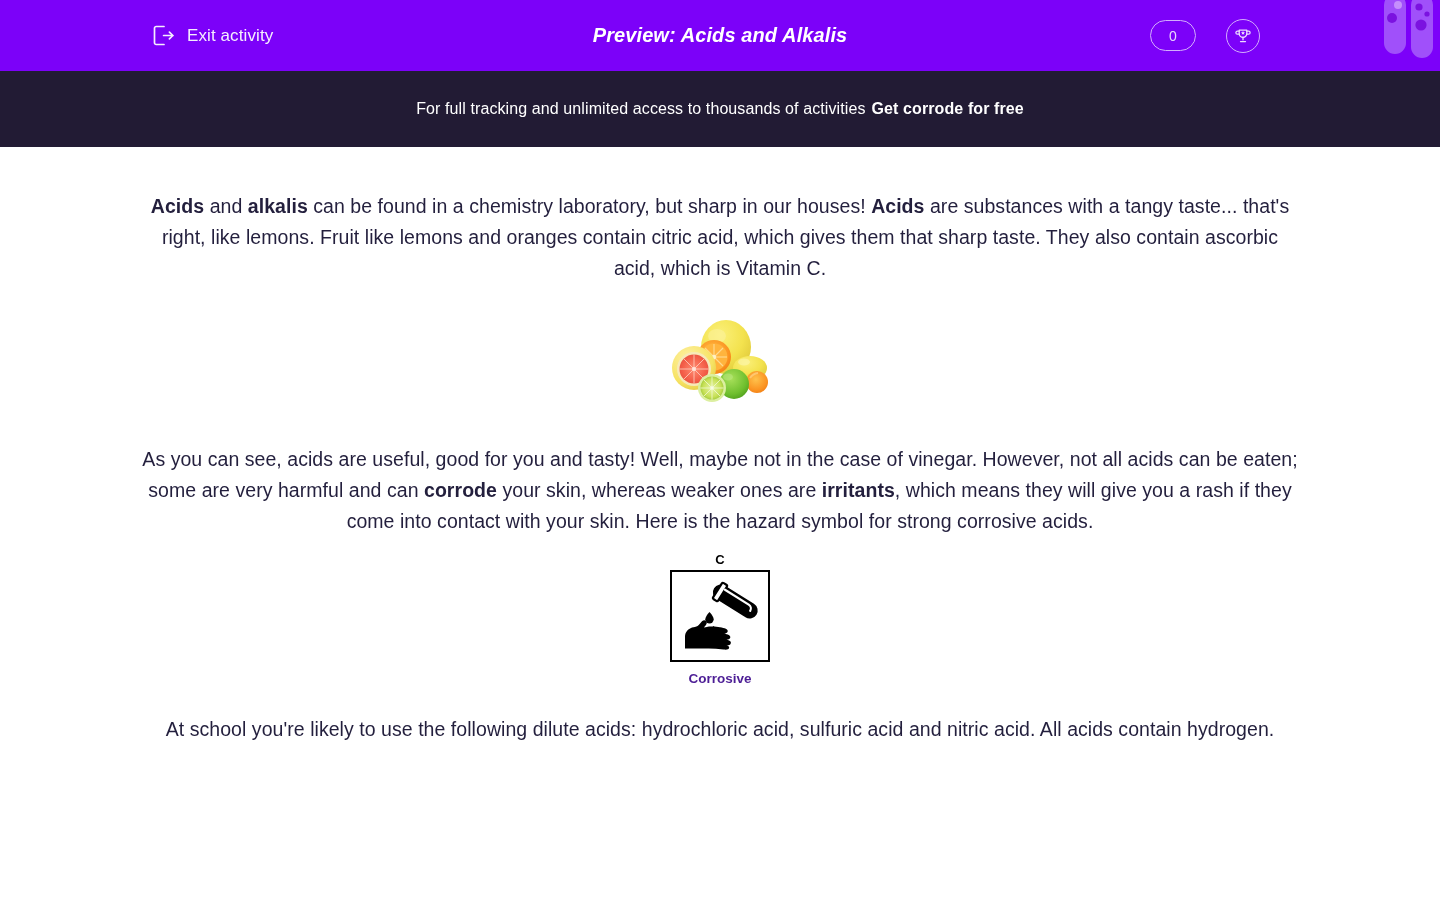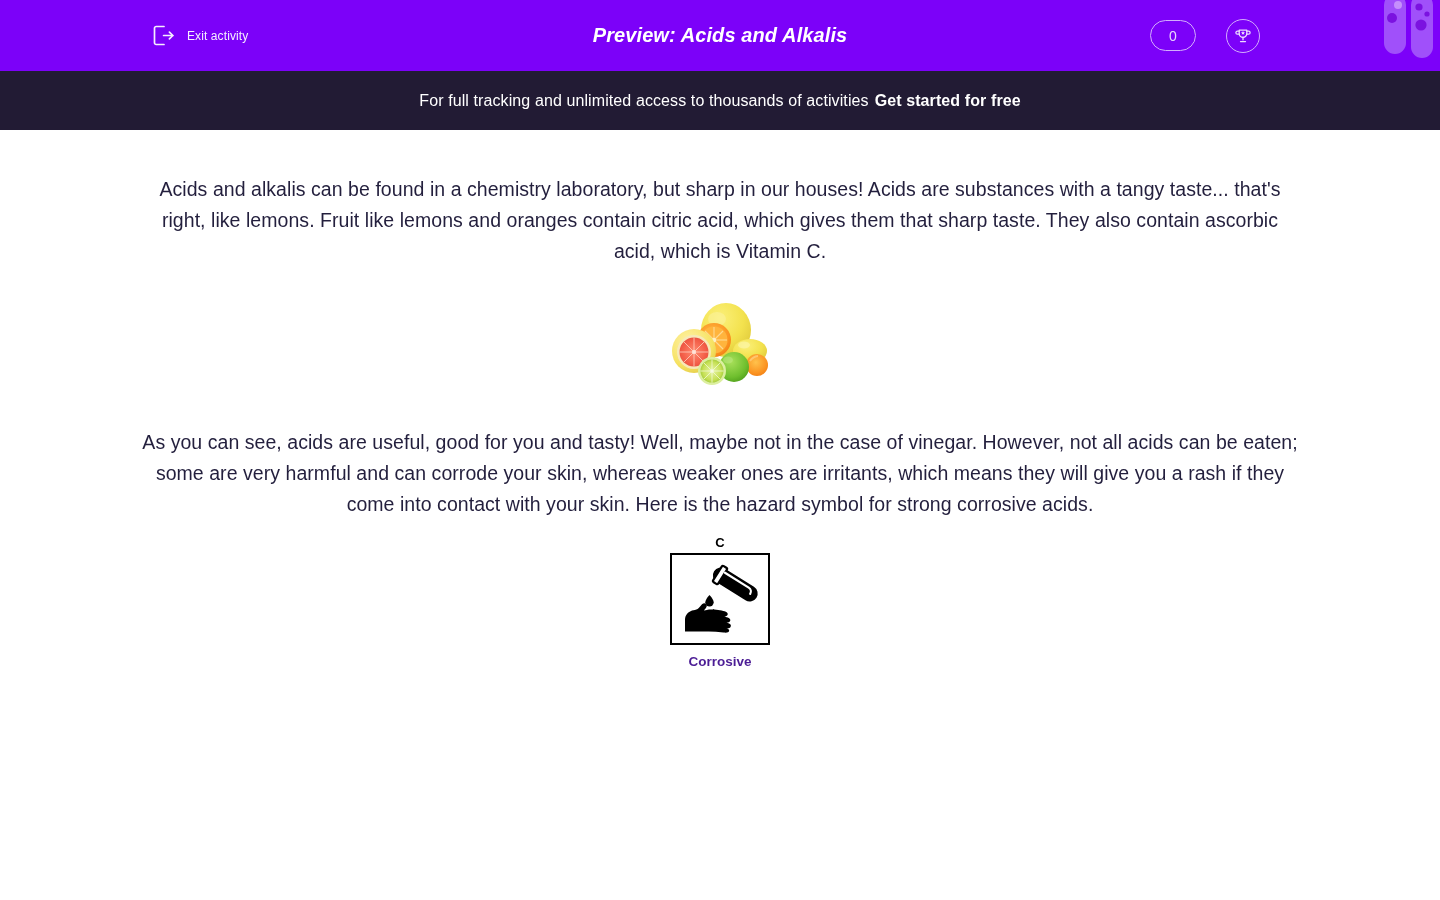--- a/index.html
+++ b/index.html
@@ -32,21 +32,21 @@
     align-items: center;
     gap: 11px;
     cursor: pointer;
     background: none;
     border: none;
     padding: 0;
   }
   .exit-icon { display: block; width: 25px; height: 25px; }
   .exit-label {
     color: #F5EEFE;
-    font-size: 12px;
+    font-size: 17px;
     font-weight: 500;
     letter-spacing: 0.1px;
     white-space: nowrap;
   }
   .topbar-title {
     position: absolute;
     left: 0; right: 0;
     text-align: center;
     color: #FFFFFF;
     font-size: 20px;
@@ -95,21 +95,21 @@
     position: absolute;
     right: 0;
     top: 0;
     width: 70px;
     height: 71px;
     pointer-events: none;
   }
 
   
   .promo {
-    height: 59px;
+    height: 76px;
     background: #221B34;
     display: flex;
     align-items: center;
     justify-content: center;
     color: #FFFFFF;
     font-size: 16px;
     font-weight: 400;
     letter-spacing: 0.1px;
   }
   .promo .promo-link {
@@ -128,21 +128,21 @@
   }
   .para {
     font-size: 19.5px;
     line-height: 31px;
     text-align: center;
     font-weight: 400;
     letter-spacing: 0.05px;
     margin: 0;
     color: #231F3D;
   }
-  .para b { font-weight: 400; margin-top: 15px; }
+  .para b { font-weight: 700; margin-top: 15px; }
   .para.p1 { margin-top: 8px; }
   .para.p2 { margin-top: 0; }
   .para.p3 { margin-top: 0; }
   .para.p4 { margin-top: 0; }
 
   .figure-fruit {
     display: flex;
     justify-content: center;
     margin: 28px 0 32px 0;
   }
@@ -227,21 +227,21 @@
       <rect x="41" y="-6" width="22" height="64" rx="11" fill="#A050FA"></rect>
       <circle cx="49" cy="7" r="3.6" fill="#7B12E0"></circle>
       <circle cx="57" cy="14" r="2.6" fill="#7B12E0"></circle>
       <circle cx="51" cy="25" r="5.6" fill="#7B12E0"></circle>
     </svg>
   </div>
 </div>
 
 <div class="promo">
   <span>For full tracking and unlimited access to thousands of activities</span>
-  <a class="promo-link" href="#">Get started for free</a>
+  <a class="promo-link" href="#">Get corrode for free</a>
 </div>
 
 <div class="content">
 
   <p class="para p1">
     <b>Acids</b><span> and </span><b>alkalis</b><span> can be found in a chemistry laboratory, but sharp in our houses! </span><b>Acids</b><span> are substances with a tangy taste... that's right, like lemons. Fruit like lemons and oranges contain citric acid, which gives them that sharp taste. They also contain ascorbic acid, which is Vitamin C.</span>
   </p>
 
   <div class="figure-fruit">
     <span>
@@ -348,17 +348,20 @@
             <path d="M36.5 51c0 0 4 4.4 4 6.9a4 4 0 0 1-8 0c0-2.5 4-6.9 4-6.9z" fill="#000000"></path>
 
             <path d="M8 62c0-5 3-8 7-9.5 2-0.7 4-0.6 5.6-1.6 1.6-1 3-3 4.4-4.6 1.3-1.4 3.2-1.4 4.2-0.3 1 1.1 0.7 2.7-0.3 4.1-1 1.5-2.1 2.6-2.1 2.6s3.2-0.9 6.4-1.1c3.3-0.2 7 0.1 9.8 0.6 2.4 0.4 4.3 0.8 5.9 1.5 1.7 0.8 2.2 2.2 1.6 3.4-0.5 1.1-1.9 1.5-3.5 1.3 1.9 0.4 3.6 0.8 4.8 1.5 1.5 0.9 1.9 2.3 1.2 3.4-0.6 1-2 1.3-3.5 1.2 1.5 0.4 2.7 0.9 3.5 1.6 1.1 0.9 1.2 2.2 0.4 3.1-0.8 0.9-2.3 1.1-3.8 0.9 1.1 0.4 1.9 0.9 2.3 1.6 0.6 1 0.2 2.1-0.9 2.6-1.2 0.6-3 0.5-4.6 0.3-5-0.6-9.9-1.1-14.6-1.1H8V62z" fill="#000000"></path>
           </svg>
         </span>
       </div>
       <div class="hazard-caption">Corrosive</div>
     </div>
   </div>
 
+  <p class="para p3">
+    <span>At school you're likely to use the following dilute acids: hydrochloric acid, sulfuric acid and nitric acid. All acids contain hydrogen.</span>
+  </p>
 
   <div class="spacer-c"></div>
 
 
 </div>
 
 </body></html>

